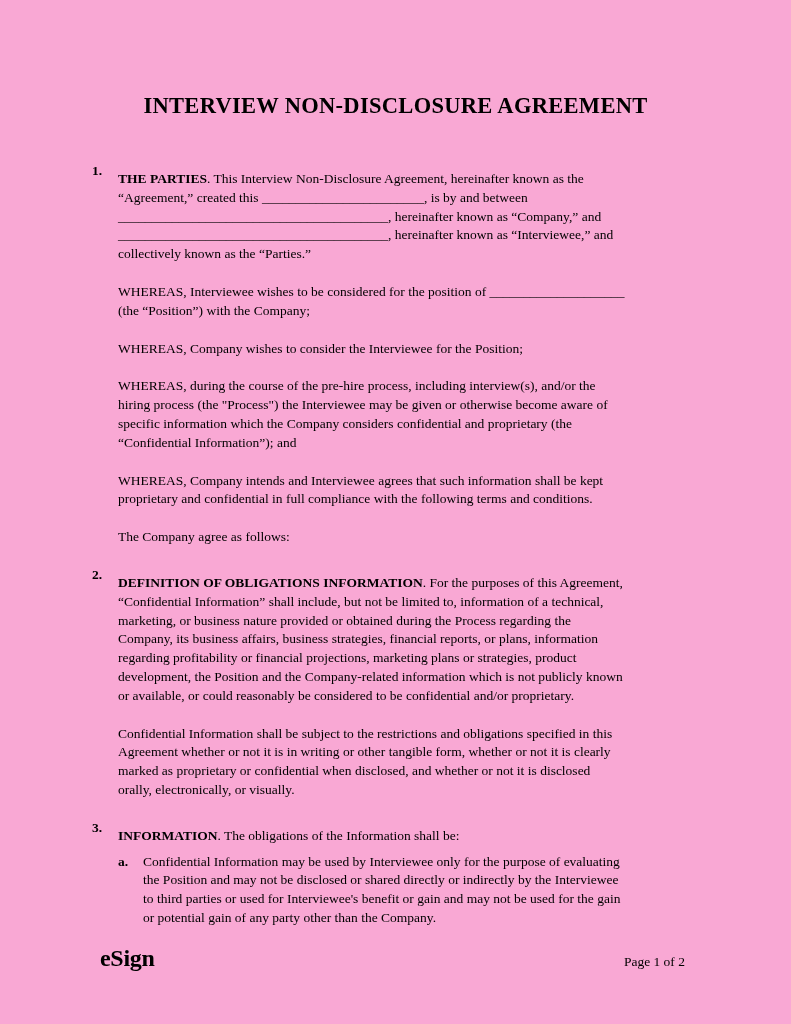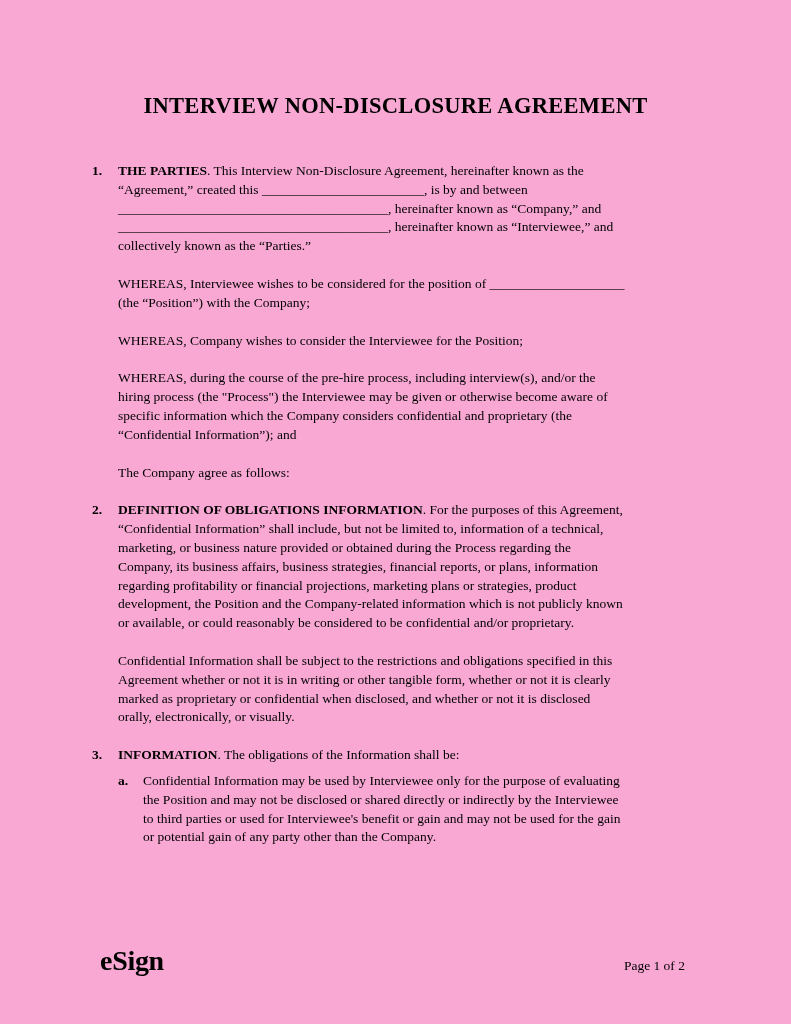--- a/index.html
+++ b/index.html
@@ -24,36 +24,36 @@
   .content {
     padding:0 91px 0 92px;
     font-size:13.5px;
     line-height:18.8px;
   }
   .sec { display:flex; margin-top:19px; }
   .sec:first-child { margin-top:0; }
   .sec-num { width:26px; flex:none; font-weight:bold; }
   .sec-wrap { flex:1; min-width:0; }
   .sec-wrap p { margin:19px 0 0 0; white-space:pre-line; }
-  .sec-wrap p.lead { margin-top:0; }
+  .sec-wrap p.lead { margin-top:8px; }
   b.heading { font-weight:bold; }
   .items { margin-top:7px; }
   .item { display:flex; }
   .item-marker { width:25px; flex:none; font-weight:bold; }
   .item-text { flex:1; min-width:0; white-space:pre-line; }
   .footer {
     position:absolute;
     left:100px; right:106px; top:945px;
     display:flex;
     justify-content:space-between;
     align-items:baseline;
   }
   .logo {
     font-weight:bold;
-    font-size:28px;
+    font-size:24px;
     letter-spacing:-0.3px;
   }
   .page-indicator { font-size:13.5px;margin-left:23px; }
 </style>
 </head>
 <body>
 
 <div class="page">
   <h1 class="doc-title">INTERVIEW NON-DISCLOSURE AGREEMENT</h1>
 
@@ -67,20 +67,22 @@
 ________________________________________, hereinafter known as “Company,” and
 ________________________________________, hereinafter known as “Interviewee,” and
 collectively known as the “Parties.”</span></p>
           <p>WHEREAS, Interviewee wishes to be considered for the position of ____________________
 (the “Position”) with the Company;</p>
           <p>WHEREAS, Company wishes to consider the Interviewee for the Position;</p>
           <p>WHEREAS, during the course of the pre-hire process, including interview(s), and/or the
 hiring process (the "Process") the Interviewee may be given or otherwise become aware of
 specific information which the Company considers confidential and proprietary (the
 “Confidential Information”); and</p>
+          <p>WHEREAS, Company intends and Interviewee agrees that such information shall be kept
+proprietary and confidential in full compliance with the following terms and conditions.</p>
           <p>The Company agree as follows:</p>
         </div>
     </div>
 
     <div class="sec">
       <div class="sec-num">2.</div>
       <div class="sec-wrap">
           <p class="lead"><b class="heading">DEFINITION OF OBLIGATIONS INFORMATION</b><span>. For the purposes of this Agreement,
 “Confidential Information” shall include, but not be limited to, information of a technical,
 marketing, or business nature provided or obtained during the Process regarding the

